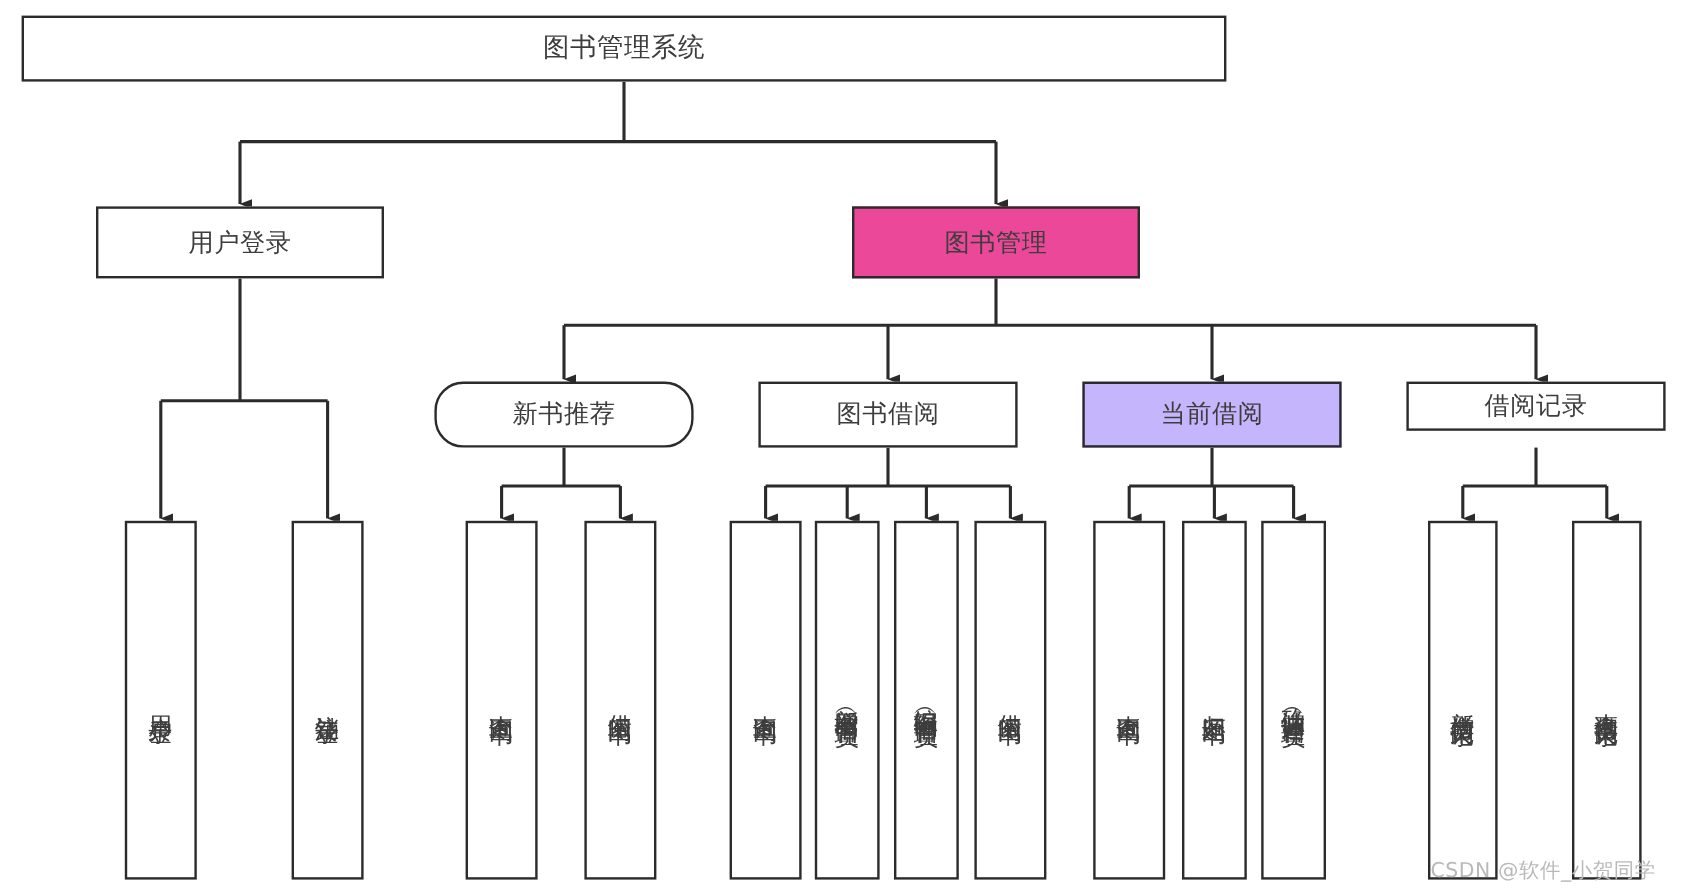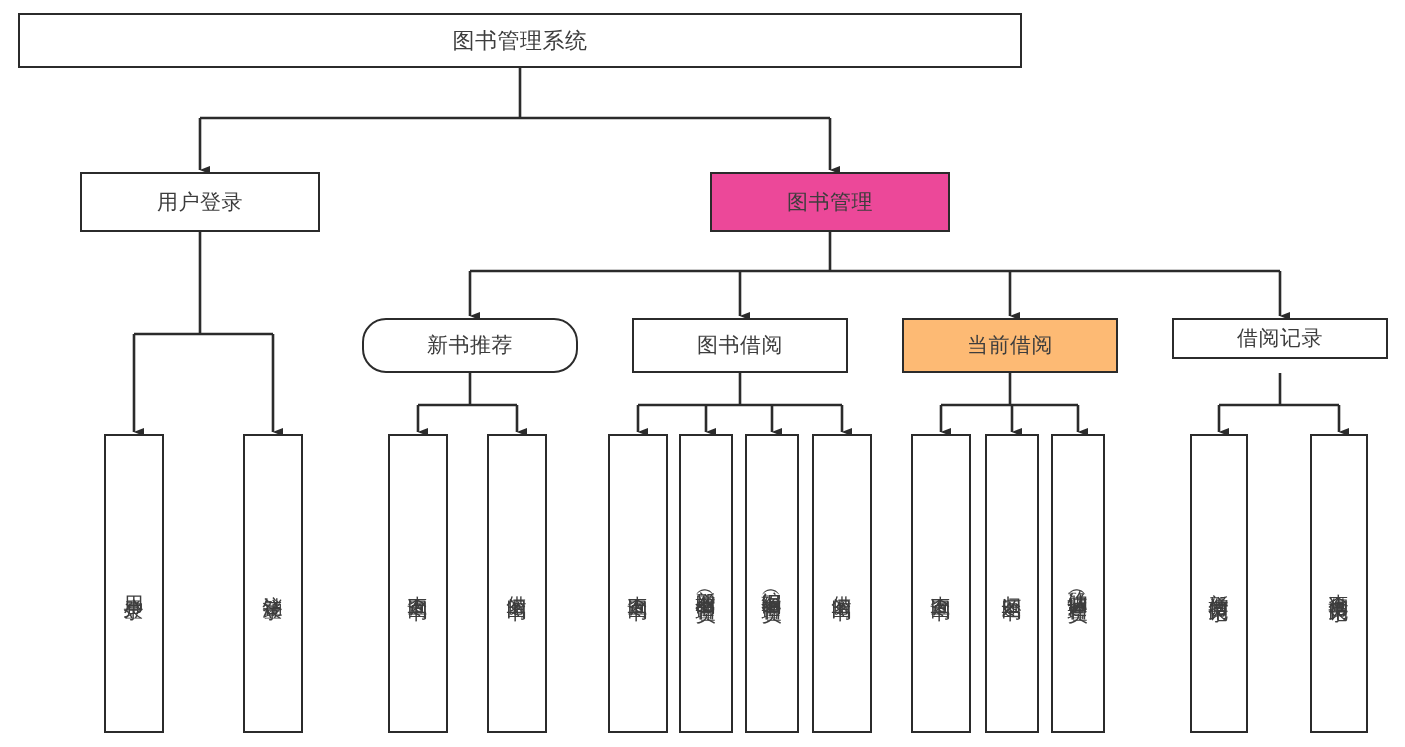--- a/index.html
+++ b/index.html
@@ -121,21 +121,21 @@
       </div>
       <div class="node horizontal" style="left: 710px; top: 172px; width: 240px; height: 60px; border-color: rgb(43, 43, 43); background: #ec4899;">
         <span class="node-label" style="color: rgb(61, 61, 61);">图书管理</span>
       </div>
       <div class="node horizontal" style="left: 362px; top: 318px; width: 216px; height: 55px; border-color: rgb(43, 43, 43); background: rgb(255, 255, 255); border-radius: 24px;">
         <span class="node-label" style="color: rgb(61, 61, 61);">新书推荐</span>
       </div>
       <div class="node horizontal" style="left: 632px; top: 318px; width: 216px; height: 55px; border-color: rgb(43, 43, 43); background: rgb(255, 255, 255);">
         <span class="node-label" style="color: rgb(61, 61, 61); font-family: Liberation Serif, serif;">图书借阅</span>
       </div>
-      <div class="node horizontal" style="left: 902px; top: 318px; width: 216px; height: 55px; border-color: rgb(43, 43, 43); background: #fdba74;">
+      <div class="node horizontal" style="left: 902px; top: 318px; width: 216px; height: 55px; border-color: rgb(43, 43, 43); background: #c4b5fd;">
         <span class="node-label" style="color: rgb(61, 61, 61);">当前借阅</span>
       </div>
       <div class="node horizontal" style="left: 1172px; top: 318px; width: 216px; height: 41px; border-color: rgb(43, 43, 43); background: rgb(255, 255, 255);">
         <span class="node-label" style="color: rgb(61, 61, 61);">借阅记录</span>
       </div>
       <div class="node vertical" style="left: 104px; top: 434px; width: 60px; height: 299px; border-color: rgb(43, 43, 43); background: rgb(255, 255, 255);">
         <span class="node-label" style="color: rgb(61, 61, 61);">用户登录</span>
       </div>
       <div class="node vertical" style="left: 243px; top: 434px; width: 60px; height: 299px; border-color: rgb(43, 43, 43); background: rgb(255, 255, 255);">
         <span class="node-label" style="color: rgb(61, 61, 61);">注销登录</span>
@@ -168,13 +168,14 @@
         <span class="node-label" style="color: rgb(61, 61, 61);">确认归还（管理员）</span>
       </div>
       <div class="node vertical" style="left: 1190px; top: 434px; width: 58px; height: 299px; border-color: rgb(43, 43, 43); background: rgb(255, 255, 255);">
         <span class="node-label" style="color: rgb(61, 61, 61);">新增借阅记录</span>
       </div>
       <div class="node vertical" style="left: 1310px; top: 434px; width: 58px; height: 299px; border-color: rgb(43, 43, 43); background: rgb(255, 255, 255);">
         <span class="node-label" style="color: rgb(61, 61, 61);">查询借阅记录</span>
       </div>
     </div>
 
+  <div id="watermark" style="left: 1192px; top: 714px; color: rgb(185, 185, 185);">CSDN @软件_小贺同学</div>
 </div>
 
 </body></html>

